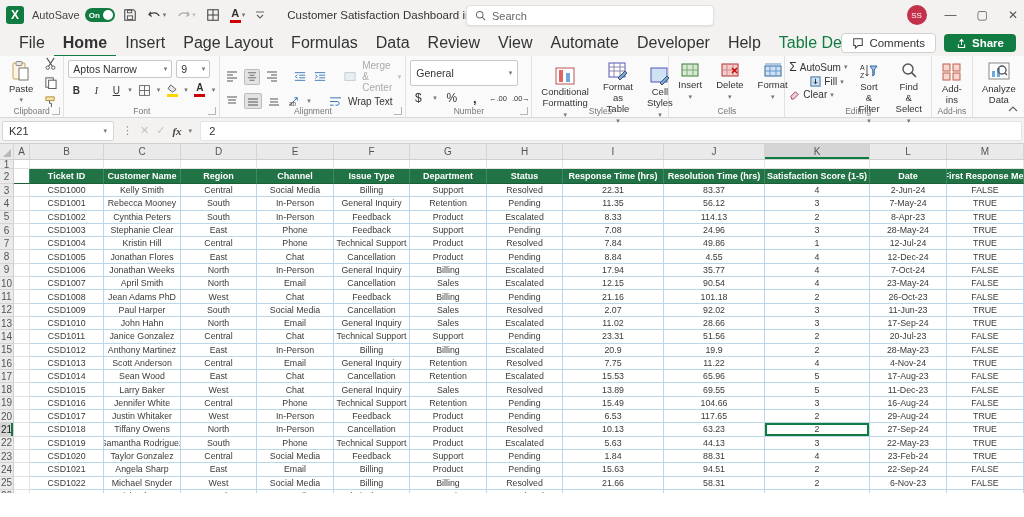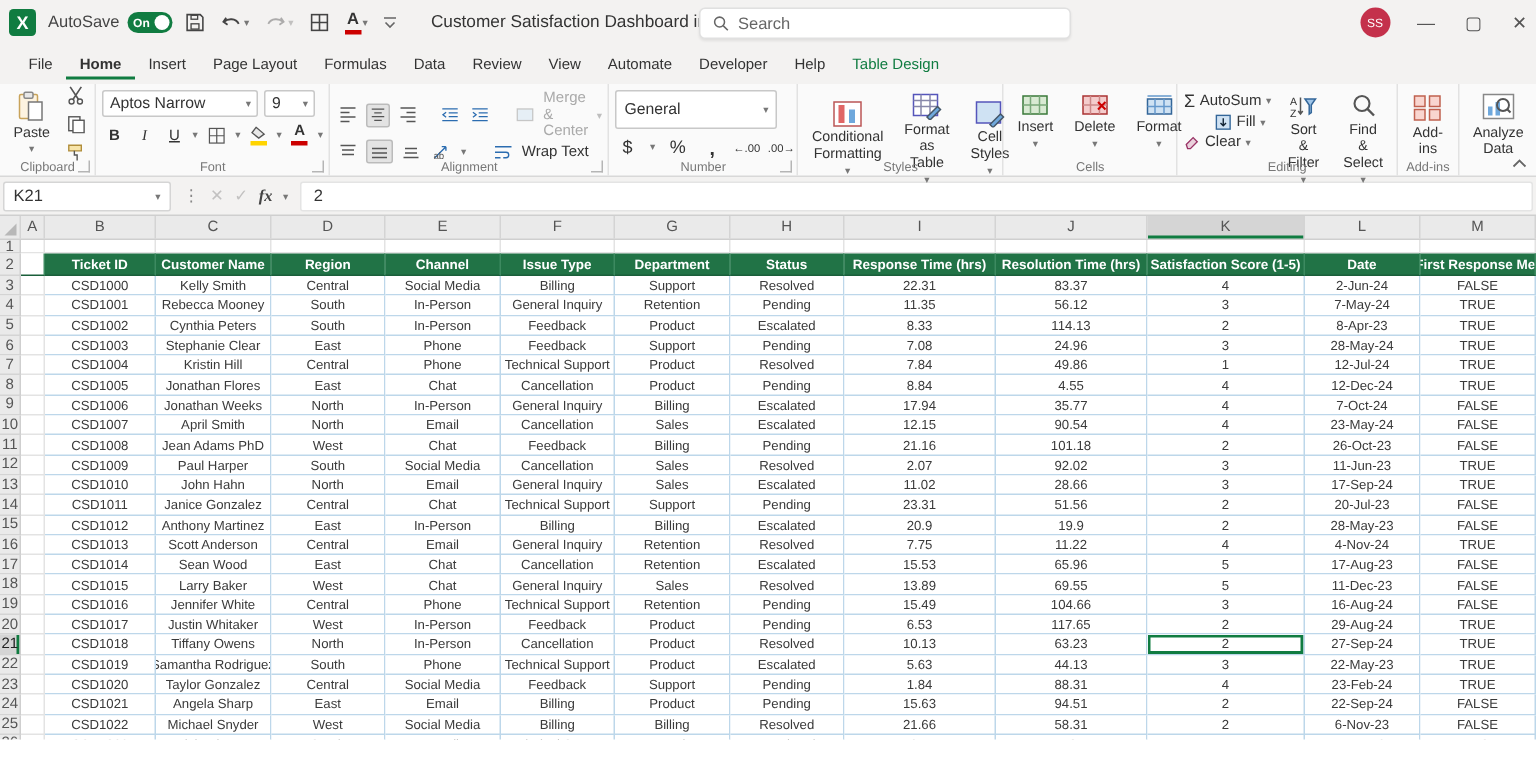--- a/index.html
+++ b/index.html
@@ -32,21 +32,21 @@
     align-items:center; gap:6px; padding:0 8px; font-size:11px; color:#666;
     box-shadow:0 1px 2px rgba(0,0,0,.08); }
   .tb-right { position:absolute; right:6px; display:flex; align-items:center; gap:18px; }
   .avatar { width:20px; height:20px; border-radius:50%; background:#c4314b; color:#fff;
     font-size:8px; font-weight:normal; display:flex; align-items:center; justify-content:center; }
   .winctl { color:#555; font-size:12px; display:flex; gap:20px; }
 
   
   .menubar { height:26px; background:#f3f2f1; display:flex; align-items:center;
     padding:0 10px; gap:2px; position:relative; }
-  .mtab { font-size:10px; color:#333; padding:5px 9px; cursor:default; white-space:nowrap; }
+  .mtab { font-size:16px; color:#333; padding:5px 9px; cursor:default; white-space:nowrap; }
   .mtab.active { font-weight:bold; border-bottom:2.5px solid #107C41; padding-bottom:2.5px; }
   .mtab.contextual { color:#107C41; }
   .menu-right { position:absolute; right:8px; display:flex; gap:8px; align-items:center; }
   .comments-btn { display:flex; align-items:center; gap:5px; font-size:11.5px;
     background:#fff; border:1px solid #d0d0d0; border-radius:4px; padding:3px 10px; }
   .share-btn { display:flex; align-items:center; gap:5px; font-size:11.5px; color:#fff;
     background:#107C41; border-radius:4px; padding:3px 12px; font-weight:bold; }
 
   
   .ribbon { height:62px; background:#fafafa; border-bottom:1px solid #d8d8d8;
@@ -195,20 +195,34 @@
       <div class="mtab">Page Layout</div>
       <div class="mtab">Formulas</div>
       <div class="mtab">Data</div>
       <div class="mtab">Review</div>
       <div class="mtab">View</div>
       <div class="mtab">Automate</div>
       <div class="mtab">Developer</div>
       <div class="mtab">Help</div>
       <div class="mtab contextual">Table Design</div>
     </div>
+  <div class="menu-right">
+    <div class="comments-btn">
+      <svg width="12" height="12" viewBox="0 0 14 14">
+          <path d="M2 2h10v8H7l-3 3v-3H2z" fill="none" stroke="#444" stroke-width="1.2"></path>
+        </svg>
+      <span>Comments</span>
+    </div>
+    <div class="share-btn">
+      <svg width="11" height="11" viewBox="0 0 14 14">
+          <path d="M7 9V2M4.5 4.5 7 2l2.5 2.5M3 8v4h8V8" fill="none" stroke="#fff" stroke-width="1.3"></path>
+        </svg>
+      <span>Share</span>
+    </div>
+  </div>
 </div>
 
 <div class="ribbon">
 
   <div class="rgroup" style="width:96px;">
     <div class="rrow" style="height:44px;">
       <div class="bigbtn">
         <svg width="20" height="22" viewBox="0 0 20 22">
             <rect x="2" y="3" width="12" height="16" rx="1" fill="#fdf3e0" stroke="#c8a35a"></rect>
             <rect x="5" y="1.5" width="6" height="4" rx="1" fill="#e8e8e8" stroke="#888"></rect>

